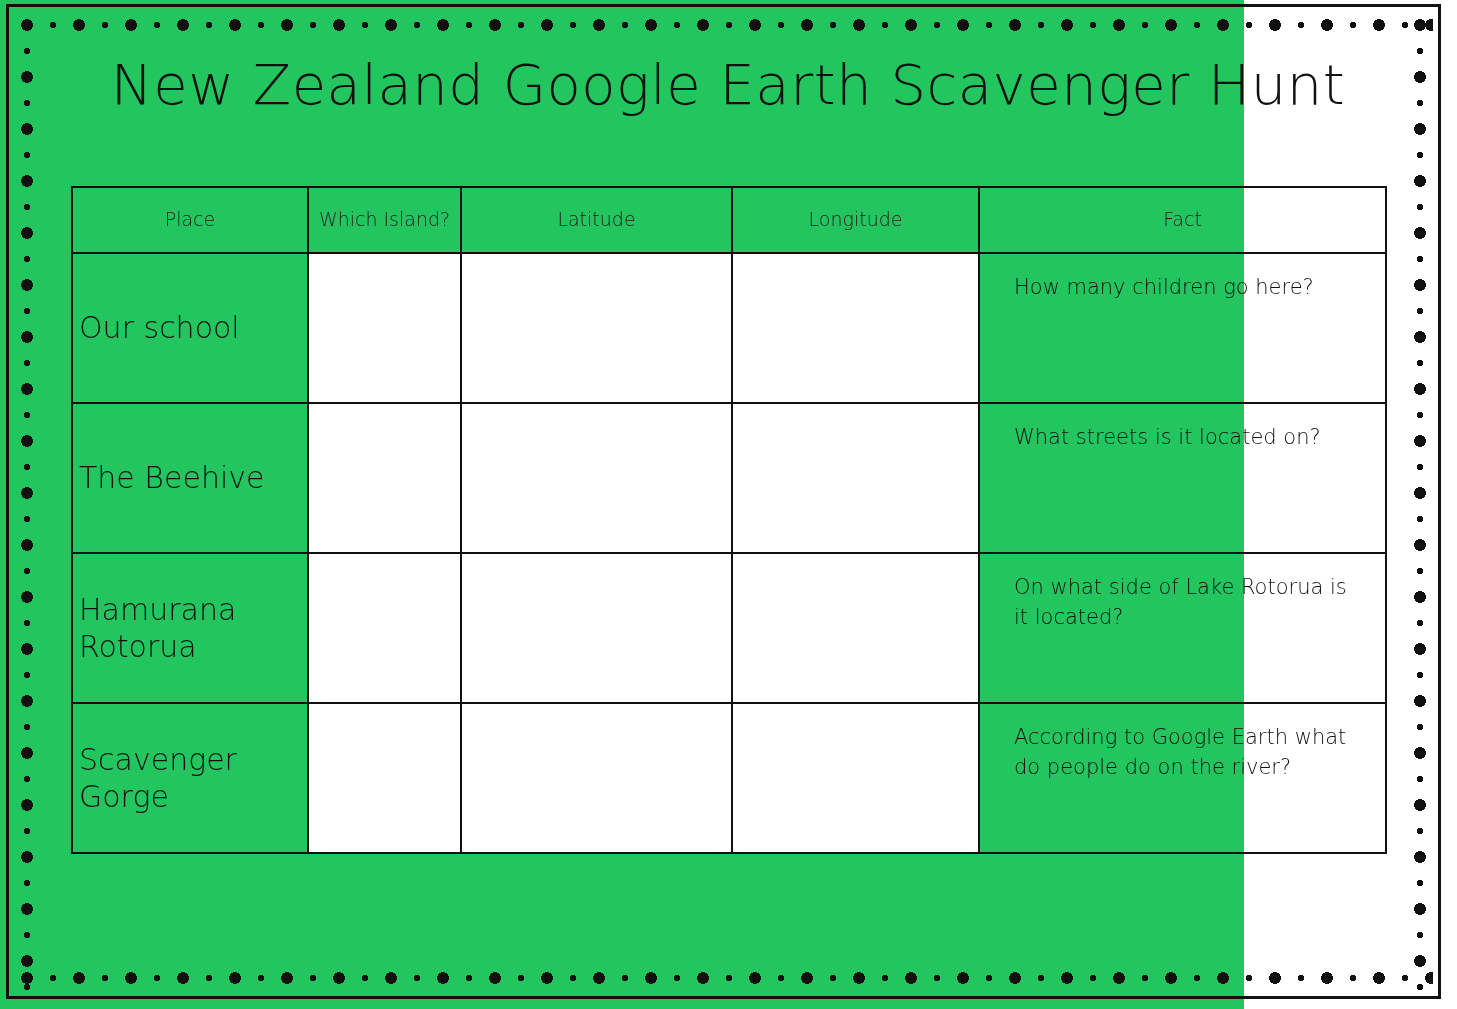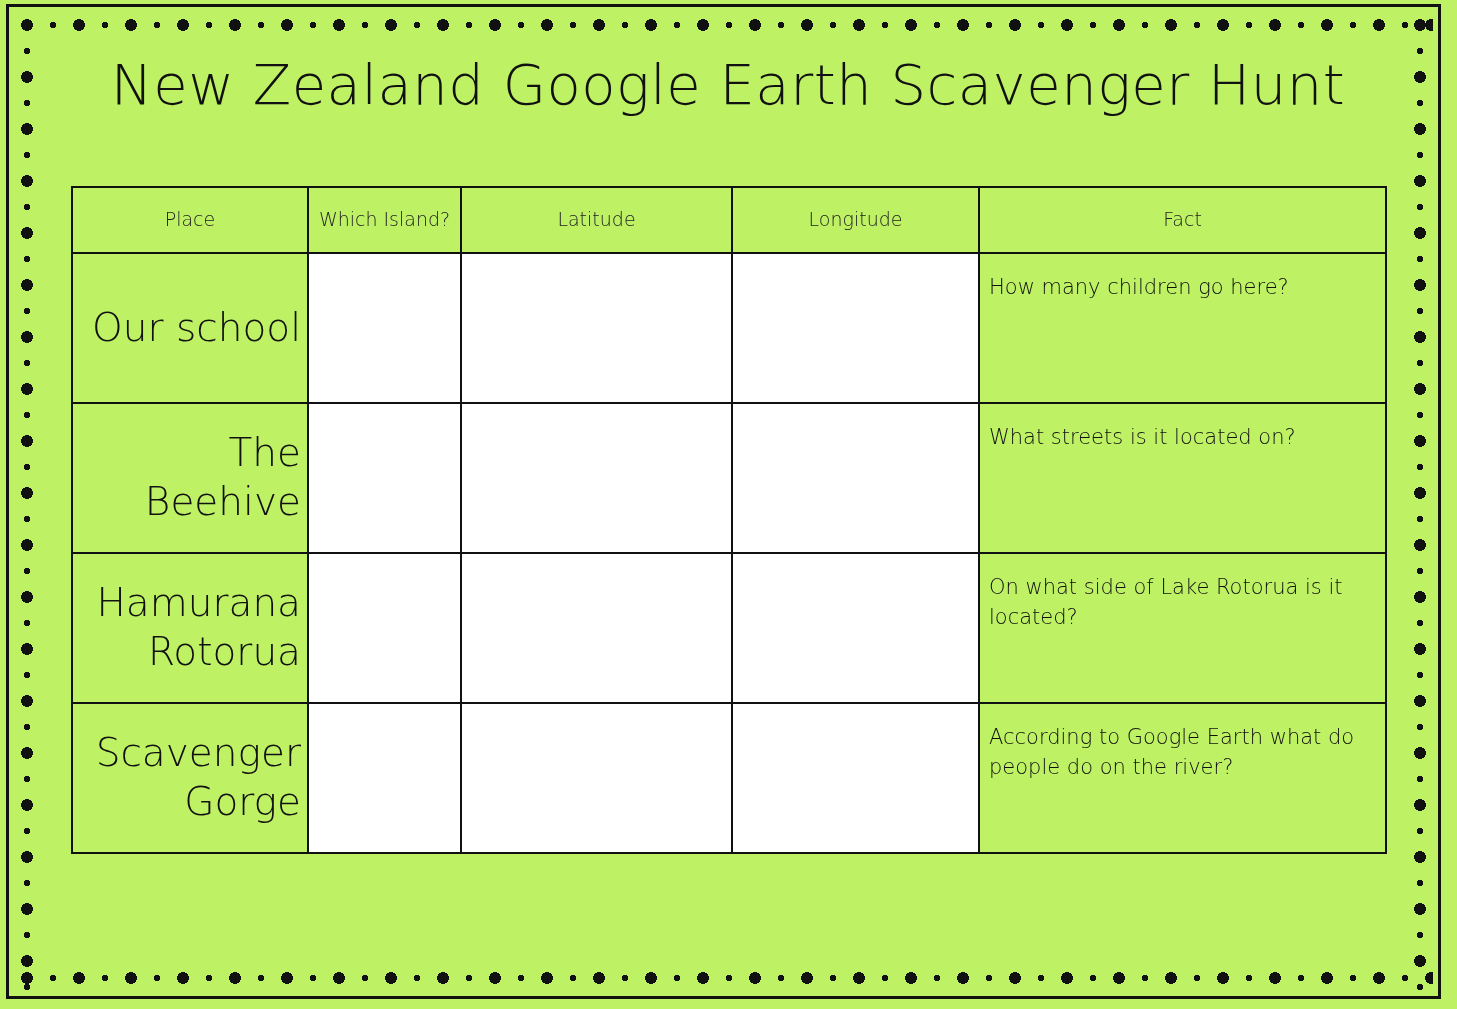--- a/index.html
+++ b/index.html
@@ -10,24 +10,24 @@
   body {
     width: 1457px;
     height: 1009px;
     font-family: "Liberation Sans", sans-serif;
     color: #1a1a1a;
     overflow: hidden;
   }
 
   .page {
     position: relative;
-    width: 1457px;
+    width: 1244px;
     height: 1009px;
     box-sizing: border-box;
-    background: #bef264;
+    background: #22c55e;
   }
 
   
   .outer-frame {
     position: absolute;
     left: 6px;
     top: 4px;
     width: 1435px;
     height: 995px;
     border: 3px solid #111;
@@ -121,37 +121,37 @@
     padding: 4px 6px;
     line-height: 1.15;
     border-radius: 20px;
   }
 
   tbody td {
     height: 150px;
     padding: 0;
   }
   tbody td.place {
-    text-align: right;
-    font-family: "DejaVu Sans", sans-serif;
-    font-weight: 300;
-    font-size: 39px;
+    text-align: left;
+    font-family: "DejaVu Sans", sans-serif;
+    font-weight: 300;
+    font-size: 30px;
     color: #111;
     line-height: 1.25;
     padding: 4px 6px;
   }
   tbody td.blank { background: #fff; }
   tbody td.fact {
     vertical-align: top;
     font-family: "DejaVu Sans", sans-serif;
     font-weight: 300;
     font-size: 21px;
     color: #111;
     line-height: 1.45;
-    padding: 18px 18px 6px 9px;
+    padding: 18px 18px 6px 34px;
     text-align: left;
   }
 
   .footer {
     position: absolute;
     left: 0;
     right: 0;
     bottom: 12px;
     text-align: center;
     font-family: "DejaVu Sans", sans-serif;

